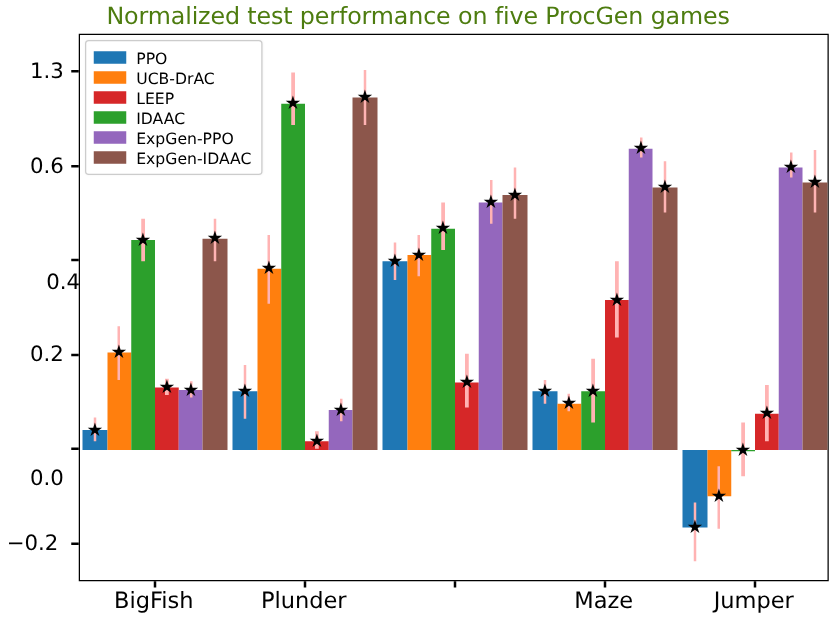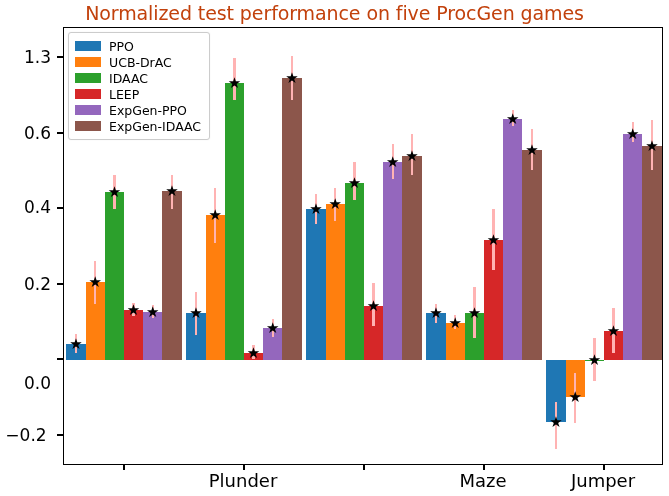--- a/index.html
+++ b/index.html
@@ -19,21 +19,21 @@
     height: 496px;
     background: #ffffff;
   }
   #chart-title {
     position: absolute;
     left: 0;
     top: 2px;
     width: 669px;
     text-align: center;
     font-size: 19px;
-    color: #c2410c;
+    color: #4d7c0f;
     letter-spacing: -0.1px;
   }
   #plot-area {
     position: absolute;
     left: 63px;
     top: 27px;
     width: 600px;
     height: 438px;
     border: 1.6px solid #000000;
     box-sizing: border-box;
@@ -229,50 +229,51 @@
   <div id="legend">
       <div class="legend-row">
         <span class="legend-swatch" style="background: rgb(31, 119, 180);"></span>
         <span class="legend-label">PPO</span>
       </div>
       <div class="legend-row">
         <span class="legend-swatch" style="background: rgb(255, 127, 14);"></span>
         <span class="legend-label">UCB-DrAC</span>
       </div>
       <div class="legend-row">
+        <span class="legend-swatch" style="background: rgb(214, 39, 40);"></span>
+        <span class="legend-label">LEEP</span>
+      </div>
+      <div class="legend-row">
         <span class="legend-swatch" style="background: rgb(44, 160, 44);"></span>
         <span class="legend-label">IDAAC</span>
-      </div>
-      <div class="legend-row">
-        <span class="legend-swatch" style="background: rgb(214, 39, 40);"></span>
-        <span class="legend-label">LEEP</span>
       </div>
       <div class="legend-row">
         <span class="legend-swatch" style="background: rgb(148, 103, 189);"></span>
         <span class="legend-label">ExpGen-PPO</span>
       </div>
       <div class="legend-row">
         <span class="legend-swatch" style="background: rgb(140, 86, 75);"></span>
         <span class="legend-label">ExpGen-IDAAC</span>
       </div>
     </div>
 
 <div class="ytick-mark" style="left: 57px; top: 433.993px;"></div>
     <div class="ytlab" style="left: 1px; top: 434.793px; text-align: center;">−0.2</div>
     <div class="ytick-mark" style="left: 57px; top: 358.476px;"></div>
     <div class="ytlab" style="left: 1px; top: 359.276px; margin-top: 24px;">0.0</div>
     <div class="ytick-mark" style="left: 57px; top: 282.959px;"></div>
     <div class="ytlab" style="left: 1px; top: 283.759px;">0.2</div>
     <div class="ytick-mark" style="left: 57px; top: 207.441px;"></div>
-    <div class="ytlab" style="left: 1px; top: 207px;">0.4</div>
+    <div class="ytlab" style="left: 1px; top: 226px; padding-left: 13px;">0.4</div>
     <div class="ytick-mark" style="left: 57px; top: 131.924px;"></div>
     <div class="ytlab" style="left: 1px; top: 132.724px;">0.6</div>
     <div class="ytick-mark" style="left: 57px; top: 56.4069px;"></div>
     <div class="ytlab" style="left: 1px; top: 57.2069px;">1.3</div>
     <div class="xtick-mark" style="left: 123px;"></div>
+    <div class="xtlab" style="left: 123px;">BigFish</div>
     <div class="xtick-mark" style="left: 243px;"></div>
     <div class="xtlab" style="left: 243px;">Plunder</div>
     <div class="xtick-mark" style="left: 363px;"></div>
     <div class="xtick-mark" style="left: 483px;"></div>
     <div class="xtlab" style="left: 483px;">Maze</div>
     <div class="xtick-mark" style="left: 603px;"></div>
     <div class="xtlab" style="left: 603px;">Jumper</div>
   </div>
 
 </body></html>

